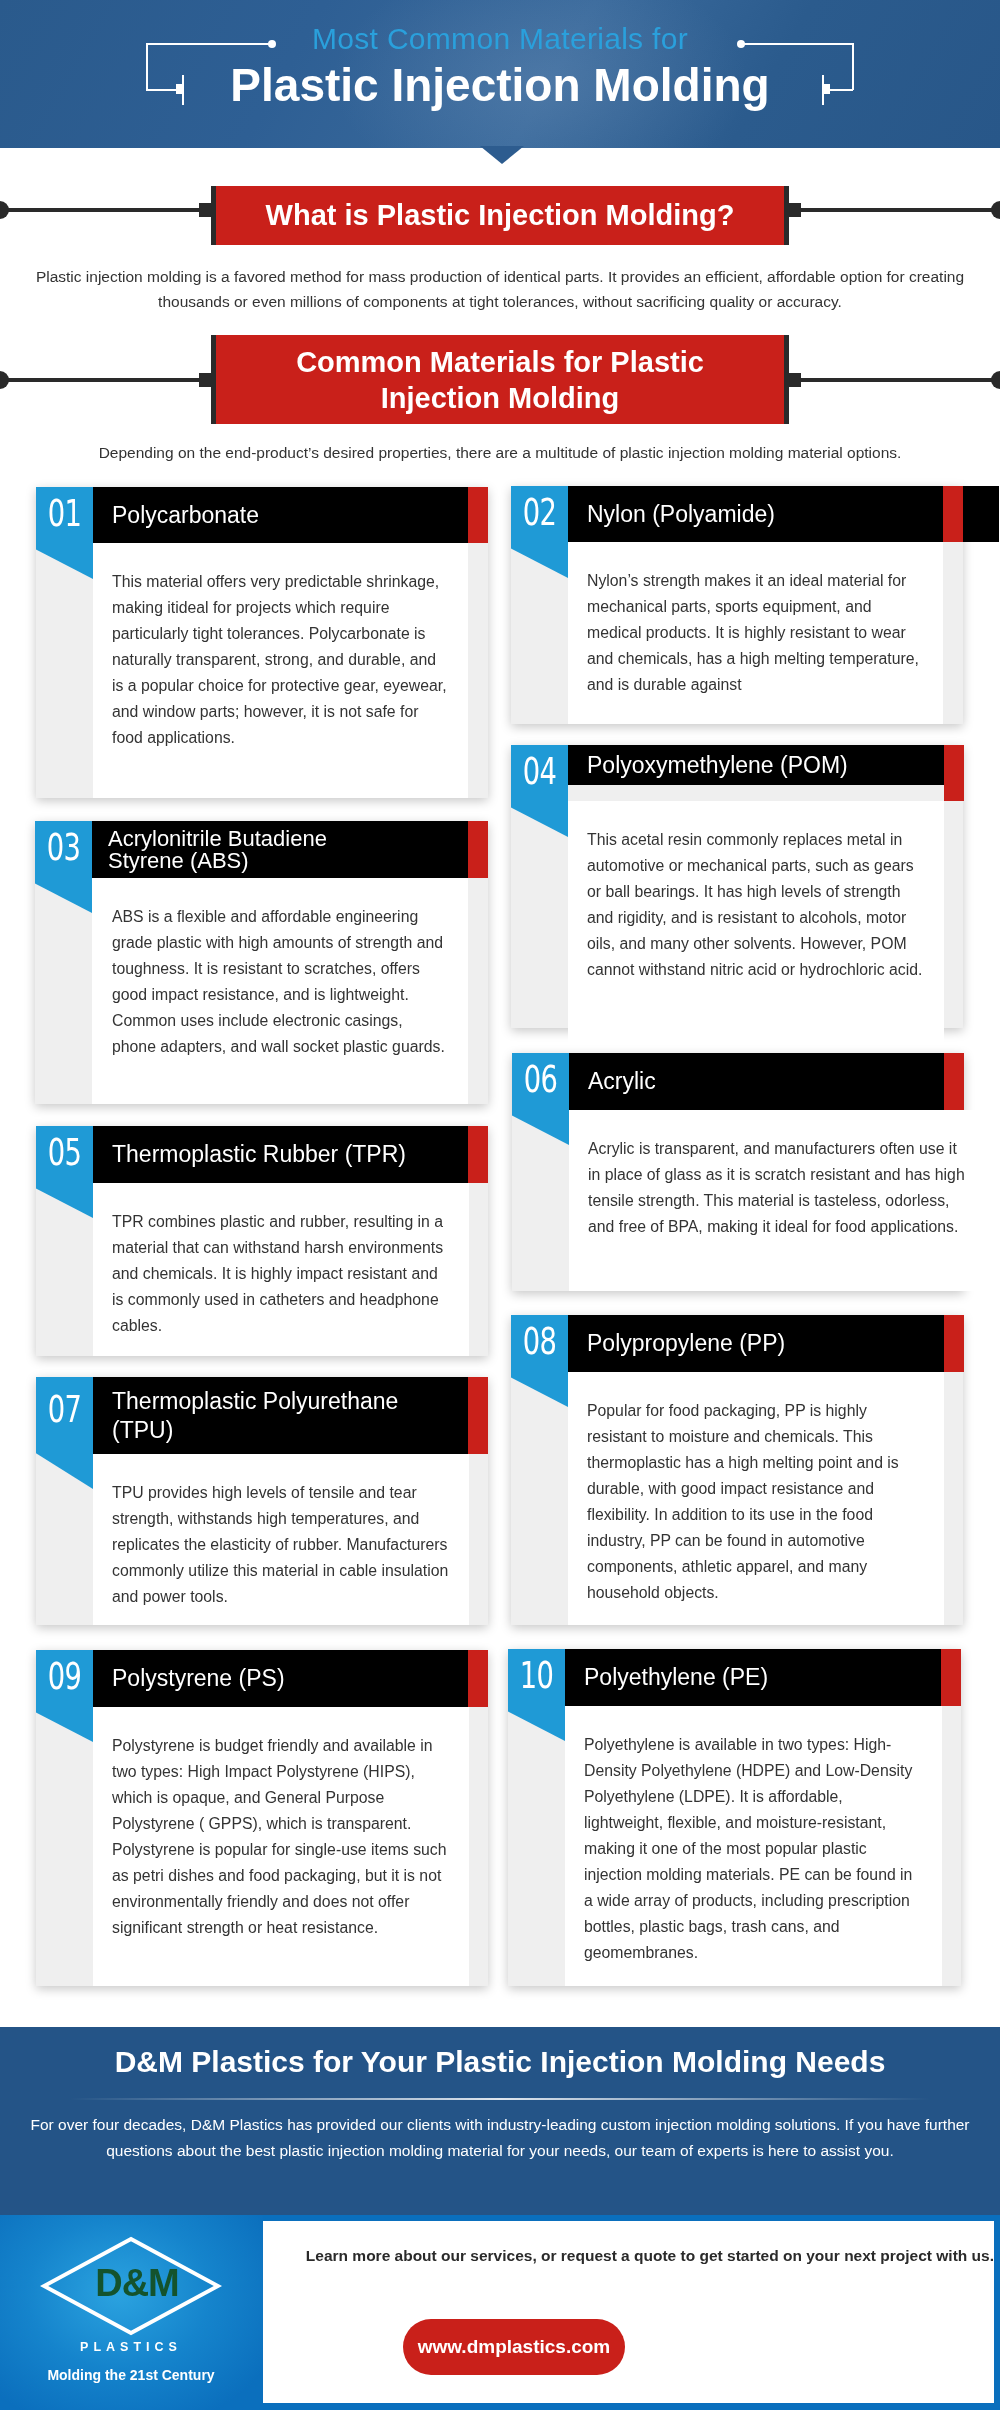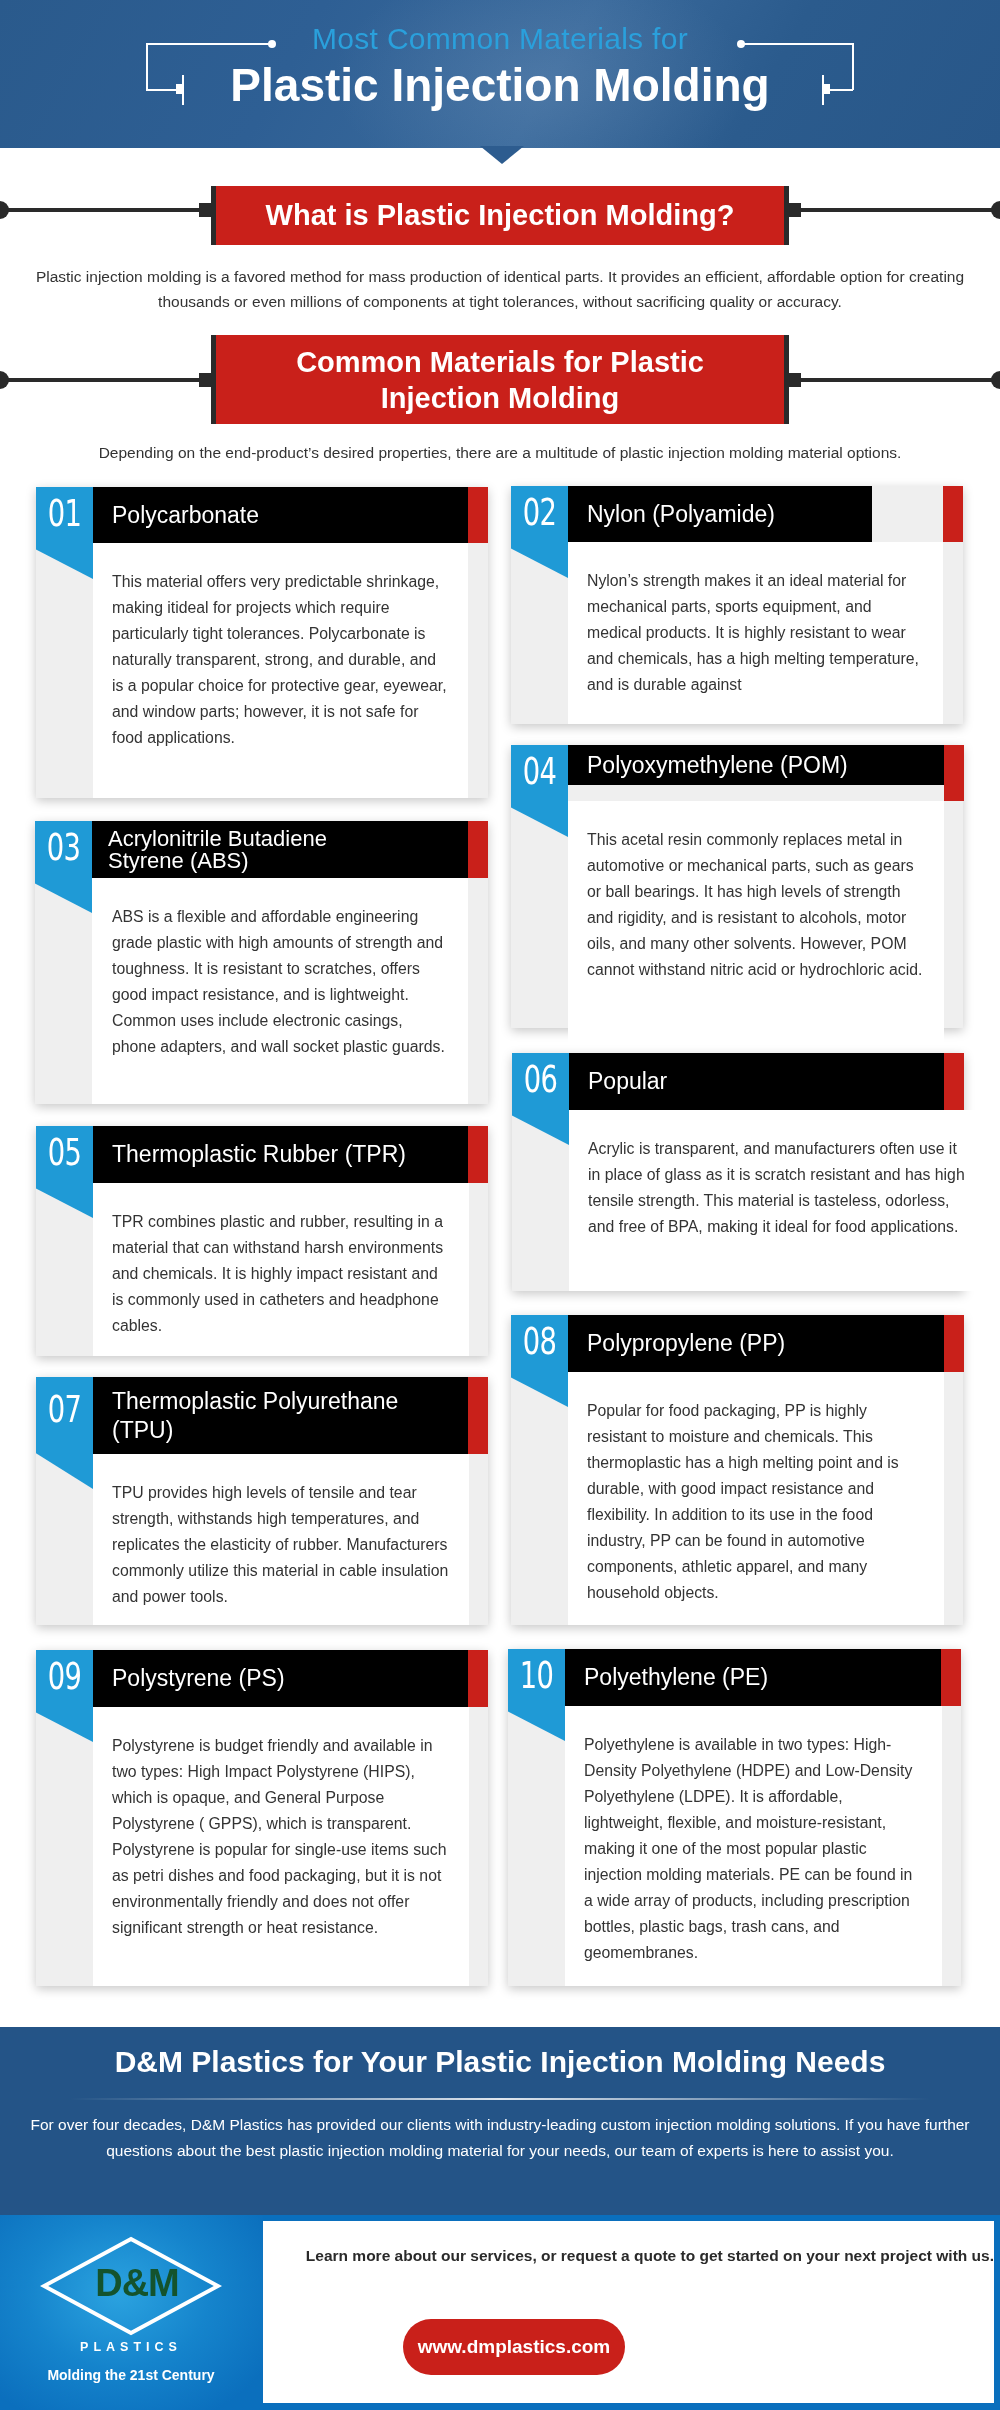--- a/index.html
+++ b/index.html
@@ -165,21 +165,21 @@
   <div class="num-tab"></div>
   <div class="num">01</div>
   <div class="head" style="width:375px;height:56px;">Polycarbonate</div>
   <div class="redtab" style="left:432px;height:56px;"></div>
   <div class="body" style="top:56px;width:375px;height:255px;">This material offers very predictable shrinkage, making itideal for projects which require particularly tight tolerances. Polycarbonate is naturally transparent, strong, and durable, and is a popular choice for protective gear, eyewear, and window parts; however, it is not safe for food applications.</div>
 </div>
 
 <div class="card" style="left:511px;top:486px;width:452px;height:238px;">
   <div class="num-tab"></div>
   <div class="num">02</div>
-  <div class="head" style="width:304px;height:56px;">Nylon (Polyamide)</div>
+  <div class="head" style="width:431px;height:56px;">Nylon (Polyamide)</div>
   <div class="redtab" style="left:432px;height:56px;"></div>
   <div class="body" style="top:56px;width:375px;height:182px;">Nylon’s strength makes it an ideal material for mechanical parts, sports equipment, and medical products. It is highly resistant to wear and chemicals, has a high melting temperature, and is durable against</div>
 </div>
 
 <div class="card" style="left:35px;top:821px;width:453px;height:283px;">
   <div class="num-tab"></div>
   <div class="num">03</div>
   <div class="head" style="width:377px;height:57px;font-size:22px;line-height:22px;padding-left:16px;padding-right:80px;">Acrylonitrile Butadiene Styrene (ABS)</div>
   <div class="redtab" style="left:433px;height:57px;"></div>
   <div class="body" style="top:57px;width:376px;height:226px;padding-left:20px;">ABS is a flexible and affordable engineering grade plastic with high amounts of strength and toughness. It is resistant to scratches, offers good impact resistance, and is lightweight. Common uses include electronic casings, phone adapters, and wall socket plastic guards.</div>
@@ -197,21 +197,21 @@
   <div class="num-tab"></div>
   <div class="num">05</div>
   <div class="head" style="width:376px;height:57px;">Thermoplastic Rubber (TPR)</div>
   <div class="redtab" style="left:432px;height:57px;"></div>
   <div class="body" style="top:57px;width:376px;height:173px;">TPR combines plastic and rubber, resulting in a material that can withstand harsh environments and chemicals. It is highly impact resistant and is commonly used in catheters and headphone cables.</div>
 </div>
 
 <div class="card" style="left:512px;top:1053px;width:452px;height:238px;">
   <div class="num-tab"></div>
   <div class="num">06</div>
-  <div class="head" style="width:376px;height:57px;">Popular</div>
+  <div class="head" style="width:376px;height:57px;">Acrylic</div>
   <div class="redtab" style="left:432px;height:57px;"></div>
   <div class="body" style="top:57px;width:416px;height:181px;">Acrylic is transparent, and manufacturers often use it in place of glass as it is scratch resistant and has high tensile strength. This material is tasteless, odorless, and free of BPA, making it ideal for food applications.</div>
 </div>
 
 <div class="card" style="left:36px;top:1377px;width:452px;height:248px;">
   <div class="num-tab" style="height:112px;"></div>
   <div class="num" style="top:10px;">07</div>
   <div class="head" style="width:376px;height:77px;line-height:29px;">Thermoplastic Polyurethane (TPU)</div>
   <div class="redtab" style="left:432px;height:77px;"></div>
   <div class="body" style="top:77px;width:376px;height:171px;">TPU provides high levels of tensile and tear strength, withstands high temperatures, and replicates the elasticity of rubber. Manufacturers commonly utilize this material in cable insulation and power tools.</div>

